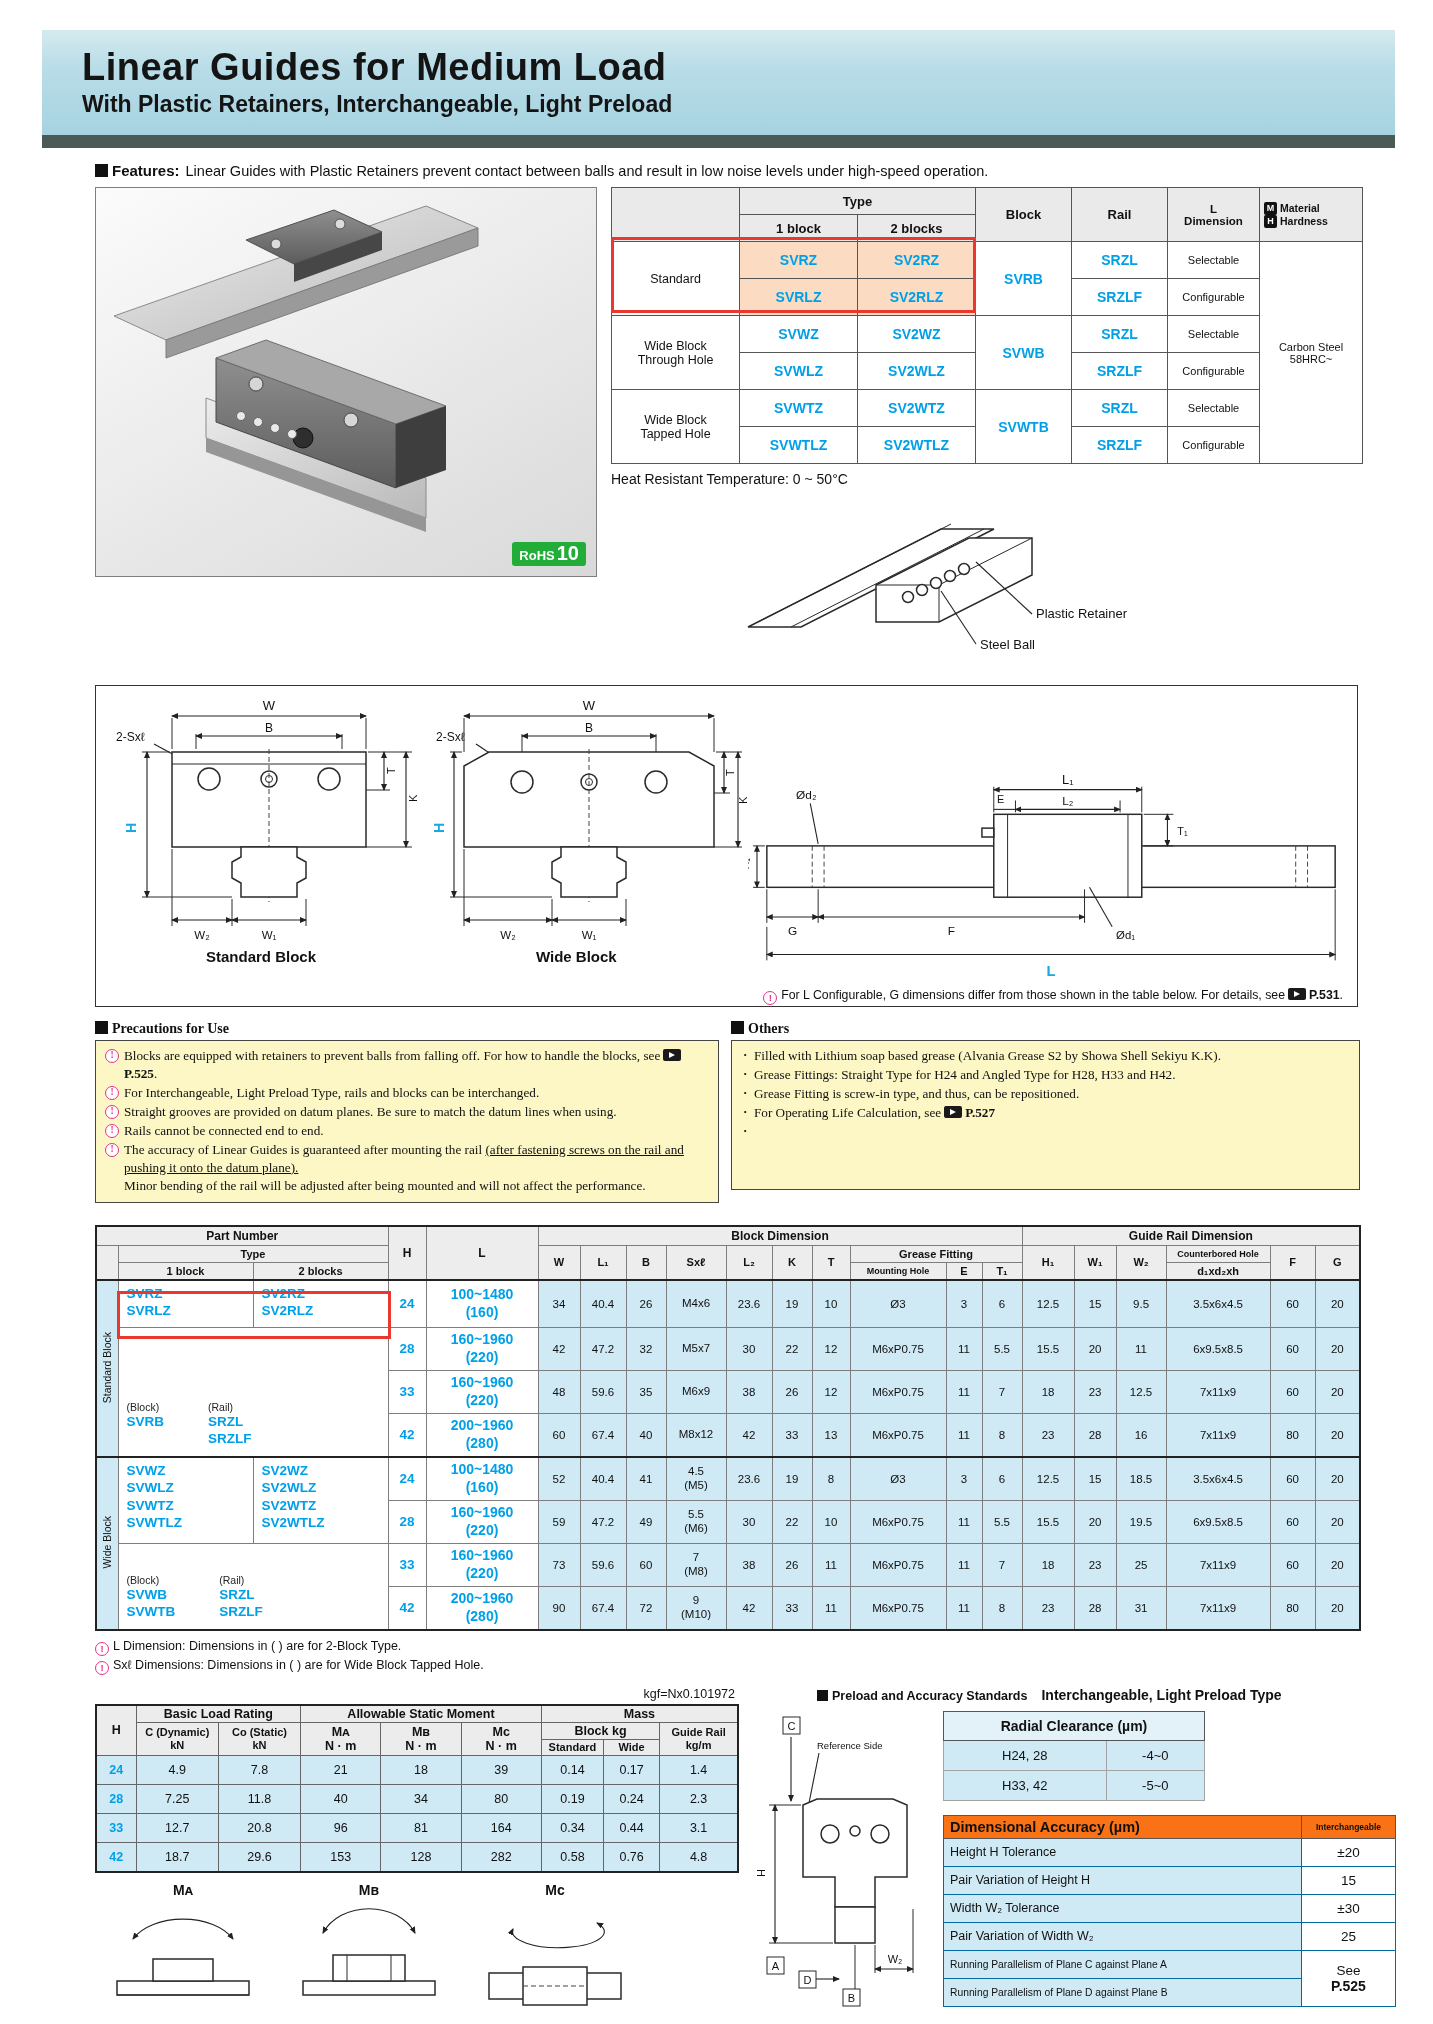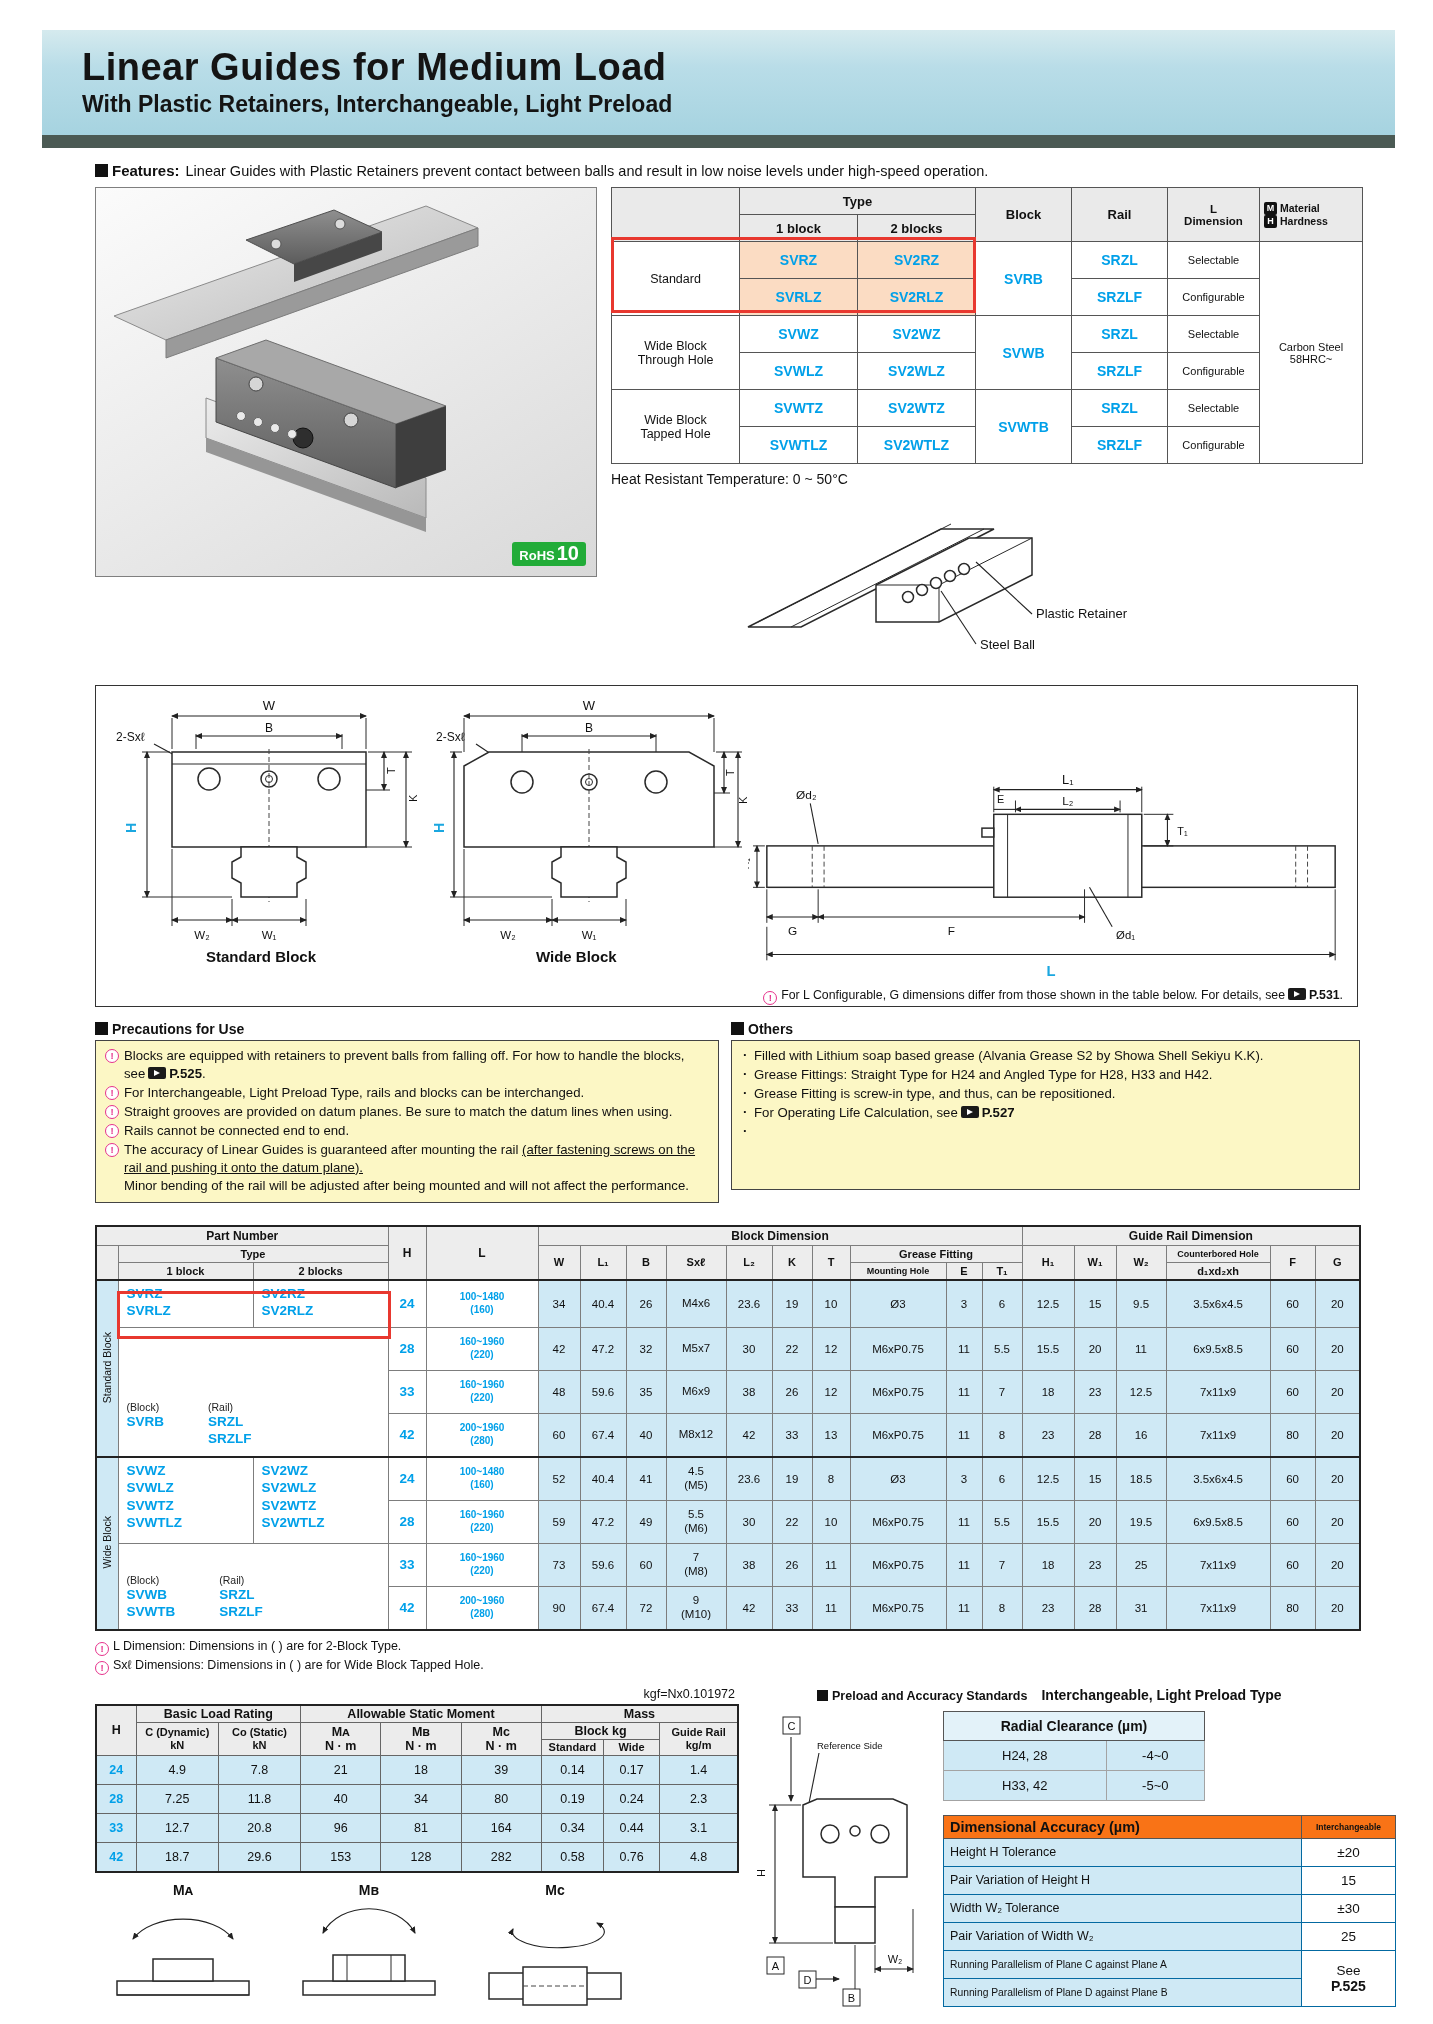--- a/index.html
+++ b/index.html
@@ -53,21 +53,21 @@
   .dcap{position:absolute;font-weight:bold;font-size:15px;}
   .dfoot{position:absolute;right:14px;bottom:1px;font-size:12.3px;margin-top:33px;}
   svg text{font-family:"Liberation Sans",sans-serif;fill:#111;}
   .cyan{fill:#1ba7e0;font-weight:bold;}
   .dln{stroke:#222;stroke-width:1.1;fill:none;}
   .oln{stroke:#2a2a2a;stroke-width:1.5;fill:#fff;}
   .thin{stroke:#2a2a2a;stroke-width:1;fill:none;}
   .dash{stroke:#444;stroke-width:1;stroke-dasharray:5 3;fill:none;}
 
   
-  .notes-row{display:flex;gap:12px;margin:14px 0 0 95px;width:1265px;}
+  .notes-row{display:flex;gap:12px;margin:14px 0 0 95px;width:1265px;font-family:Liberation Serif, serif;}
   .note-head{font-size:14px;font-weight:bold;margin:0 0 3px 0;}
   .note-box{border:1px solid #444;background:#fcf7c5;padding:6px 9px;font-size:13.2px;line-height:1.36;
             min-height:150px;box-sizing:border-box;}
   .nc-left{width:624px;flex:none;}
   .nc-right{flex:1;}
   .ci{position:relative;padding-left:19px;margin-bottom:1px;}
   .cic{position:absolute;left:0;top:2px;display:inline-block;width:14px;height:14px;border:1.5px solid #e6328c;
        border-radius:50%;color:#e6328c;font-size:9.5px;font-weight:bold;text-align:center;line-height:11px;
        box-sizing:border-box;background:#fff;}
   .cic2{display:inline-block;width:14px;height:14px;border:1.5px solid #e6328c;border-radius:50%;color:#e6328c;
@@ -82,21 +82,21 @@
 
   
   .mt-wrap{position:relative;margin:22px 0 0 95px;}
   .mt{border-collapse:collapse;table-layout:fixed;width:1264px;text-align:center;border:2px solid #222;}
   .mt th,.mt td{border:1px solid #7d7d7d;padding:0 1px;overflow:hidden;}
   .mt th{background:#ededed;font-size:11px;padding:2px 1px;}
   .mt thead tr:first-child th{font-size:12px;}
   .mt thead tr:last-child th{border-bottom:2px solid #222;}
   .mt tbody td{background:#cfe9f5;font-size:11.5px;height:42px;}
   .mt td.ch{background:#fff;color:#00a0e9;font-weight:bold;font-size:13.5px;}
-  .mt td.cl{background:#fff;color:#00a0e9;font-weight:bold;font-size:10px;white-space:pre-line;line-height:1.25;}
+  .mt td.cl{background:#fff;color:#00a0e9;font-weight:bold;font-size:14px;white-space:pre-line;line-height:1.25;}
   .mt td.cdp{white-space:pre-line;line-height:1.2;}
   .mt td.vlab{background:#cfe9f5;padding:0;}
   .vlab span{writing-mode:vertical-rl;transform:rotate(180deg);display:inline-block;font-size:10.5px;line-height:1;}
   .mt td.pn{background:#fff;color:#00a0e9;font-weight:bold;font-size:13.5px;text-align:left;padding:4px 0 0 8px;
             white-space:pre-line;line-height:1.3;vertical-align:top;}
   .mt td.pnb{background:#fff;text-align:left;padding:4px 8px 8px;vertical-align:bottom;}
   .pnb-in{display:flex;gap:44px;}
   .pnb-col{display:flex;flex-direction:column;}
   .pnb-lbl{font-size:10.5px;color:#222;}
   .pnb-name{color:#00a0e9;font-weight:bold;font-size:13.5px;white-space:pre-line;line-height:1.3;}

